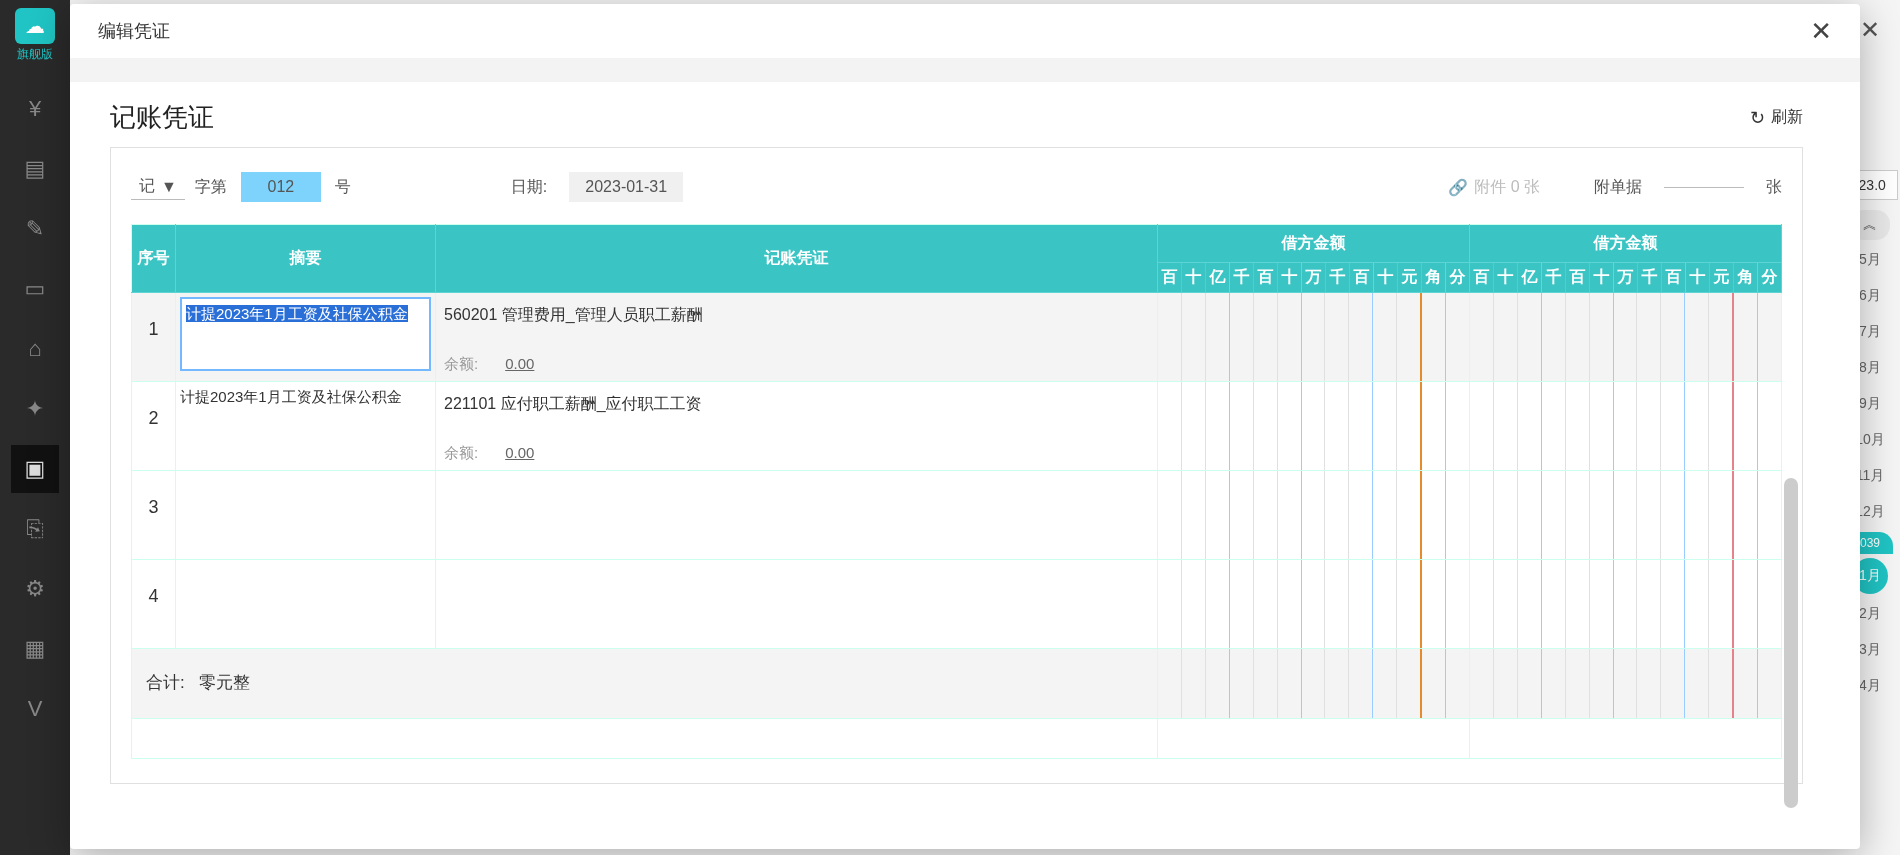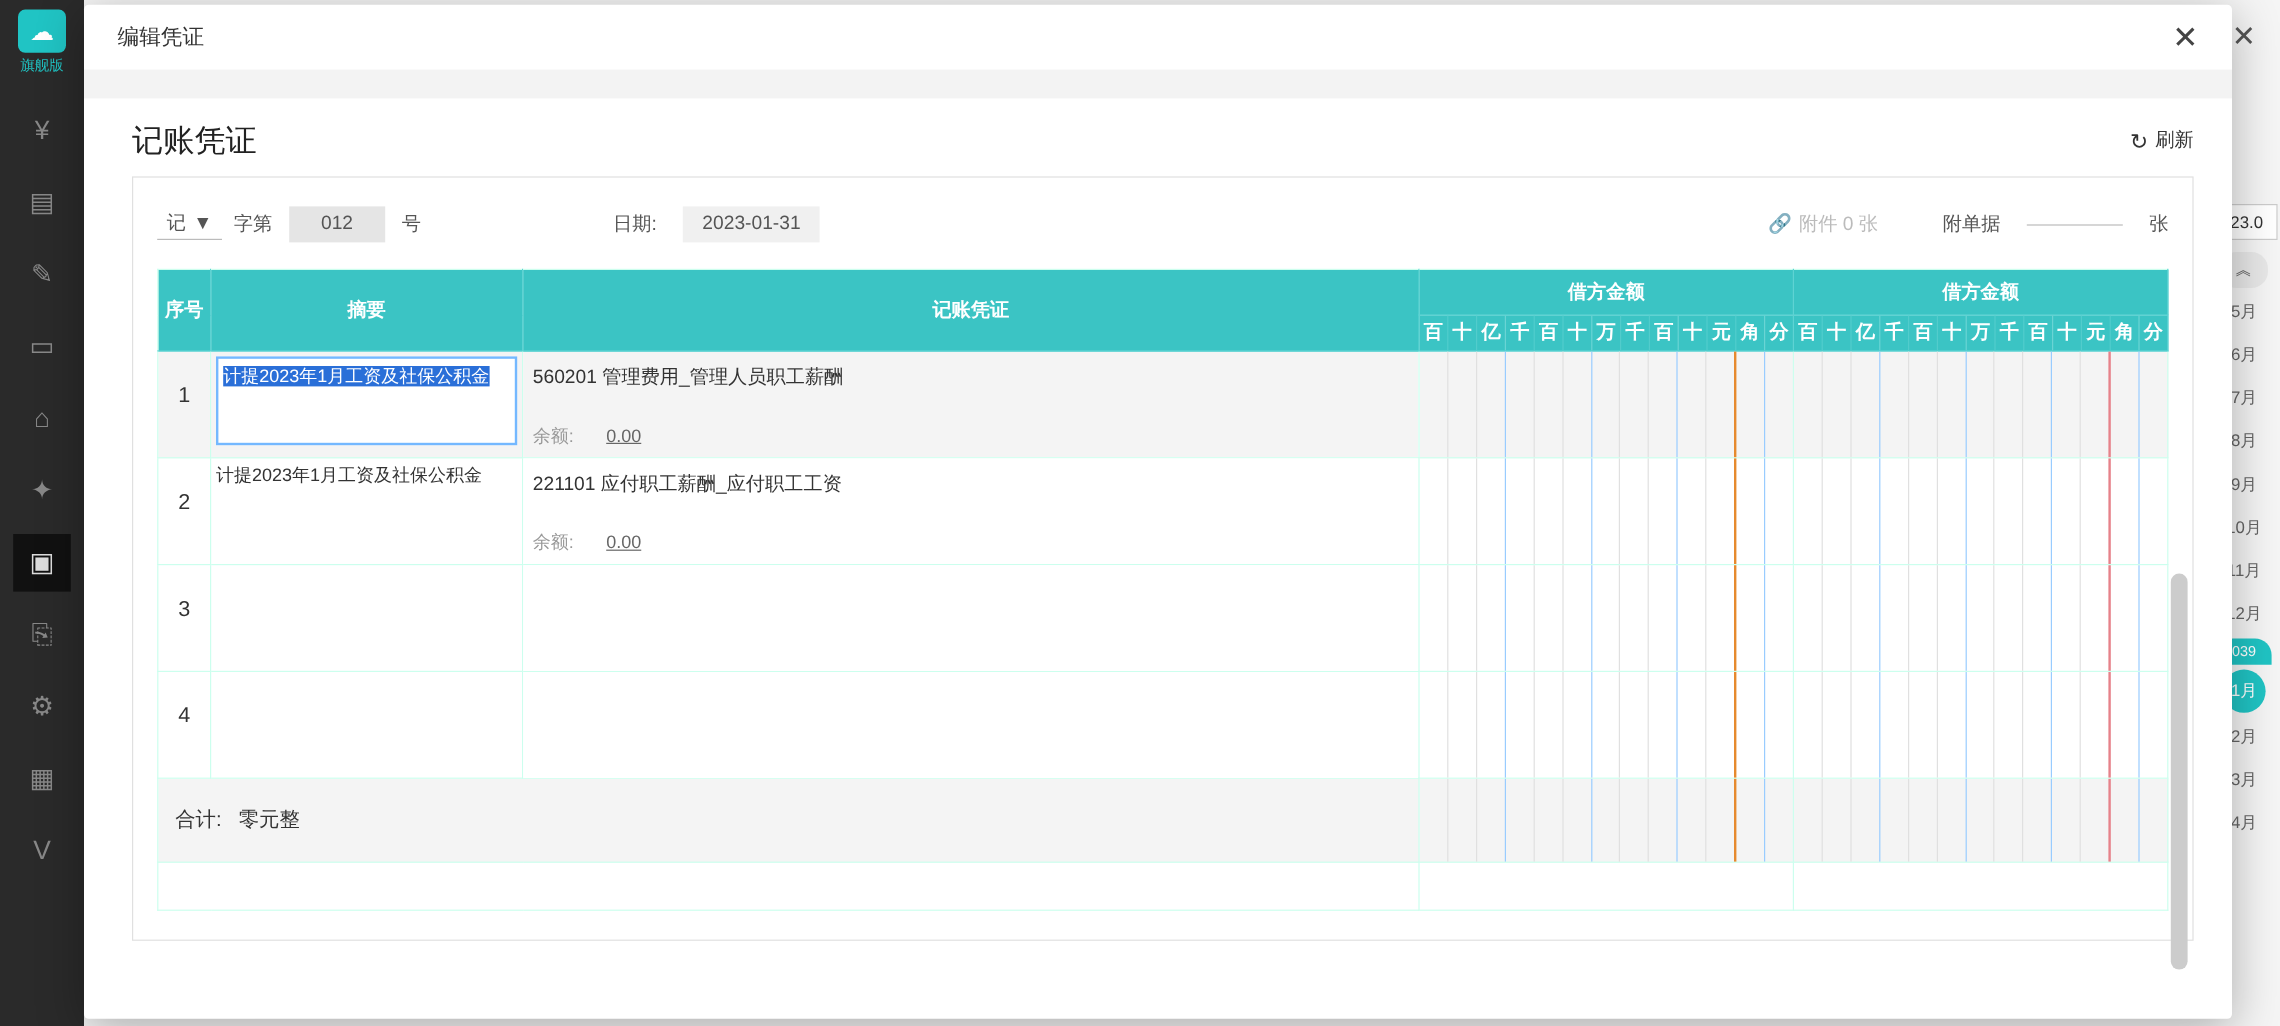--- a/index.html
+++ b/index.html
@@ -99,21 +99,21 @@
 }
 .modal-header {
   display: flex; align-items: center; justify-content: space-between;
   padding: 14px 28px;
 }
 .modal-title { font-size: 18px; color: #333; }
 .modal-close { font-size: 26px; color: #444; cursor: pointer; font-weight: 300; line-height: 1; }
 .modal-divider { height: 24px; background: #f3f3f3; }
 
 .modal-body {
-  padding: 18px 32px 0 40px;
+  padding: 18px 57px 0 40px;
   flex: 1;
   overflow: auto;
 }
 .voucher-top {
   display: flex; align-items: center; justify-content: space-between;
   margin-bottom: 12px;
 }
 .voucher-title { font-size: 26px; color: #222; }
 .refresh-btn { display: flex; align-items: center; gap: 6px; color: #333; cursor: pointer; font-size: 16px;}
 .refresh-icon { font-size: 18px; }
@@ -130,21 +130,21 @@
   font-size: 16px; color: #555;
   margin-bottom: 22px;
 }
 .meta-row .flex1 { flex: 1; }
 .meta-select {
   display: inline-flex; align-items: center; gap: 6px;
   border-bottom: 1px solid #bbb; padding: 2px 8px; cursor: pointer;
 }
 .num-input {
   display:inline-block; width: 80px; text-align:center;
-  background:#e5e5e5; padding: 6px 0; margin: 0 4px;
+  background:#7dd3fc; padding: 6px 0; margin: 0 4px;
 }
 .date-input {
   display:inline-block; background:#f0f0f0; padding: 6px 16px; margin-left:12px;
 }
 .attach-info { color:#bbb; display:flex;align-items:center;gap:6px;}
 .attach-field{
   border-bottom:1px solid #bbb; width:80px; display:inline-block; margin: 0 10px;
 }
 .meta-right{display:flex;align-items:center;gap:12px;}
 

